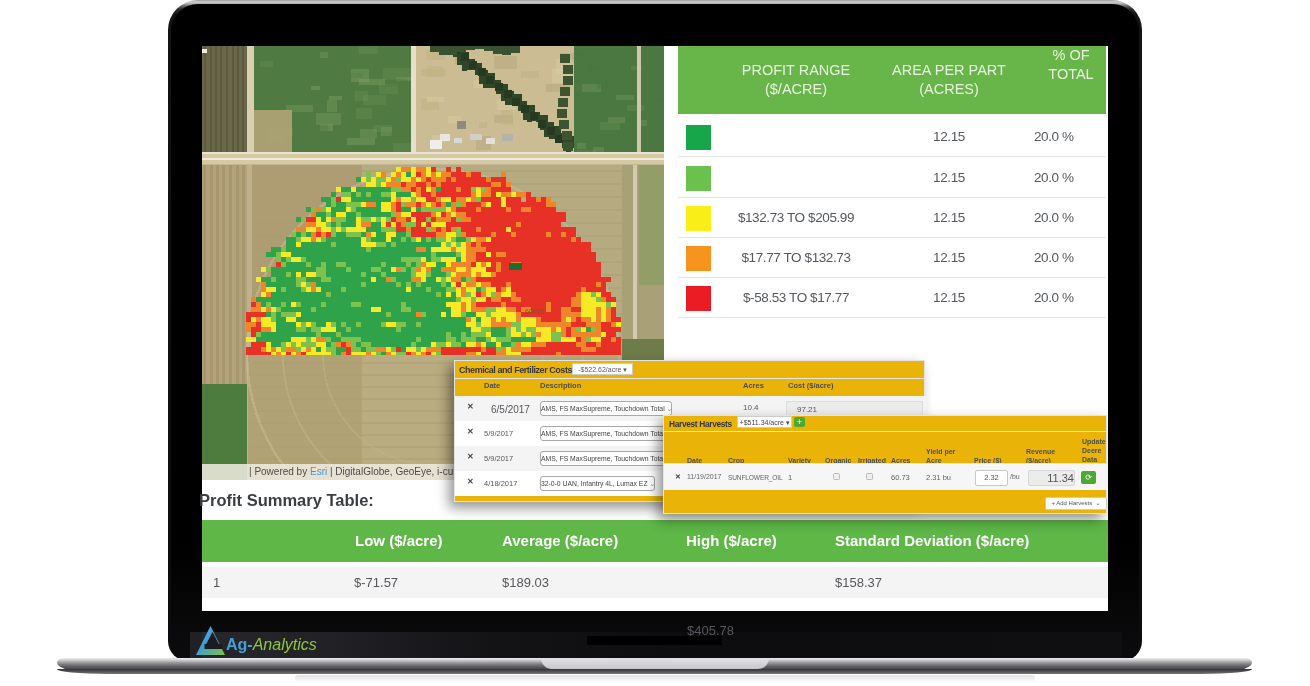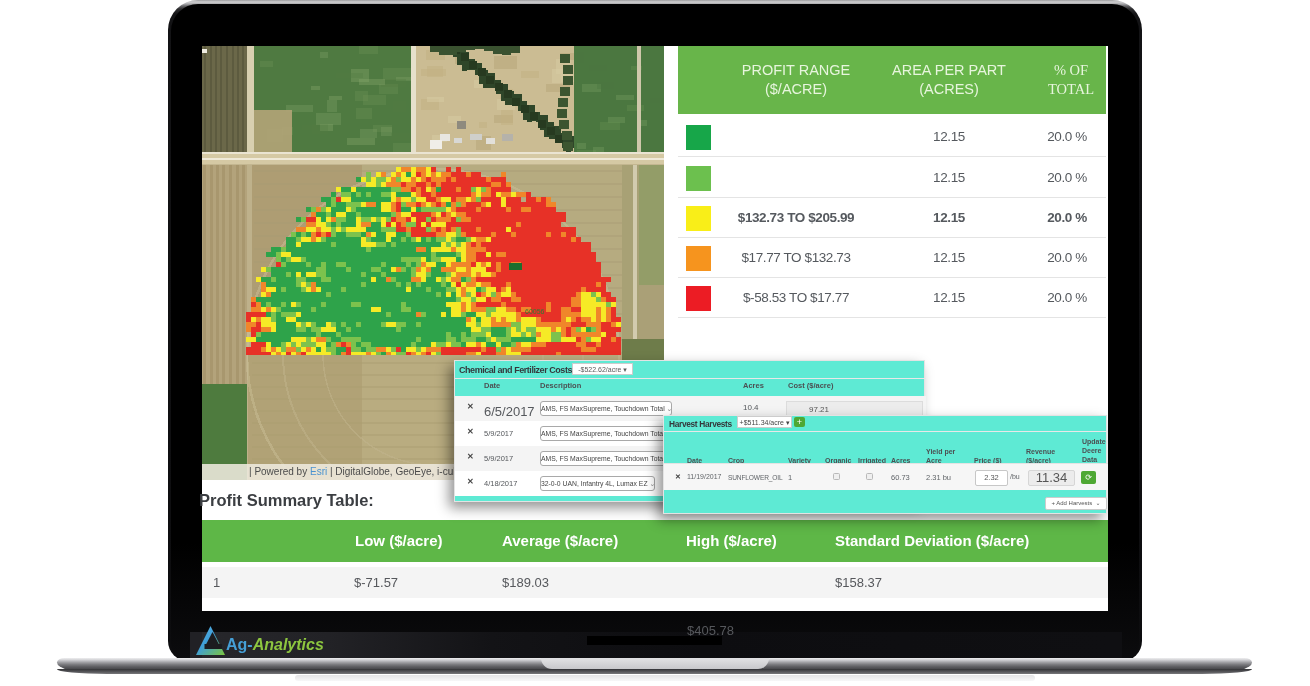--- a/index.html
+++ b/index.html
@@ -22,23 +22,23 @@
   #footer{left:202px;top:632px;width:906px;height:27px;background:linear-gradient(90deg,#27272b 0%,#222226 14%,#131316 32%,#0d0d10 55%,#0f0f12 100%);}
   #hingerect{left:587px;top:636px;width:135px;height:9px;background:#000;}
   
   #ptable{left:678px;top:46px;width:428px;height:272px;font-family:"Liberation Sans",sans-serif;}
   #phead{position:absolute;left:0;top:0;width:428px;height:68px;background:#68b54a;color:#e7f5dd;
     text-align:center;font-size:14.5px;line-height:19px;}
   .prow{position:absolute;left:0;width:428px;height:40px;border-bottom:1px solid #e4e4e4;font-size:13.5px;letter-spacing:-0.4px;color:#55595e;}
   .sw{position:absolute;left:8px;top:8px;width:25px;height:25px;}
   .prt{position:absolute;left:20px;top:0;width:196px;height:40px;line-height:40px;text-align:center;}
   .pa{position:absolute;left:191px;top:0;width:160px;height:40px;line-height:40px;text-align:center;}
-  .pp{position:absolute;left:340px;top:0;width:98px;height:40px;line-height:40px;text-align:center;}
+  .pp{position:absolute;left:356px;top:0;width:98px;height:40px;line-height:40px;}
   
-  .card{background:#5eead4;border:1px solid #e3e3e3;box-shadow:-5px 6px 12px rgba(0,0,0,.42);}
+  .card{background:#eab308;border:1px solid #e3e3e3;box-shadow:-5px 6px 12px rgba(0,0,0,.42);}
   #chem{left:454px;top:360px;width:471px;height:142px;z-index:5;}
   #harv{left:663px;top:415px;width:444px;height:99px;z-index:6;}
   
   #sumtitle{left:199px;top:491px;width:300px;font-size:16.5px;font-weight:bold;color:#3b3e42;z-index:3;}
   #sumhead{left:202px;top:520px;width:906px;height:42px;background:#5eb747;color:#fff;font-size:15px;font-weight:bold;z-index:2;}
   #sumrow{left:202px;top:567px;width:906px;height:31px;background:#f4f4f4;color:#56585c;font-size:13px;z-index:2;}
   .sh{position:absolute;top:0;height:42px;line-height:42px;}
   .sv{position:absolute;top:0;height:31px;line-height:31px;}
 </style>
 </head>
@@ -1219,33 +1219,33 @@
 
     <div class="abs" style="left:0;top:418px;width:462px;height:16px;background:rgba(238,233,222,.88);color:#4c4c4c;font-size:10px;line-height:16px;white-space:nowrap;overflow:hidden;">
       <span style="margin-left:47px;">| Powered by <span style="color:#4a93cf;">Esri</span> | DigitalGlobe, GeoEye, i-cube</span>
     </div>
   </div>
 
   <div class="abs" id="ptable">
     <div id="phead">
       <div style="position:absolute;left:28px;top:15px;width:180px;">PROFIT RANGE<br>($/ACRE)</div>
       <div style="position:absolute;left:181px;top:15px;width:180px;">AREA PER PART<br>(ACRES)</div>
-      <div style="position:absolute;left:344px;top:15px;width:98px;font-family:Liberation Serif, serif;">% OF<br>TOTAL</div>
+      <div style="position:absolute;left:344px;top:0;width:98px;">% OF<br>TOTAL</div>
     </div>
     <div class="prow" style="top:71px;">
         <div class="sw" style="background:#17a649;"></div>
         <div class="pa">12.15</div>
         <div class="pp">20.0 %</div>
       </div>
     <div class="prow" style="top:112px;">
         <div class="sw" style="background:#6cc04e;"></div>
         <div class="pa">12.15</div>
         <div class="pp">20.0 %</div>
       </div>
-    <div class="prow" style="top:152px;font-weight:bold;">
+    <div class="prow" style="top:152px;">
         <div class="sw" style="background:#f9ee18;"></div>
         <div class="prt">$132.73 TO $205.99</div>
         <div class="pa">12.15</div>
         <div class="pp">20.0 %</div>
       </div>
     <div class="prow" style="top:192px;">
         <div class="sw" style="background:#f6941e;"></div>
         <div class="prt">$17.77 TO $132.73</div>
         <div class="pa">12.15</div>
         <div class="pp">20.0 %</div>
@@ -1276,24 +1276,24 @@
   <div class="abs card" id="chem">
     <div style="position:absolute;left:4px;top:4px;font-size:9px;font-weight:bold;color:#35383c;letter-spacing:-0.45px;white-space:nowrap;">Chemical and Fertilizer Costs</div>
     <div style="position:absolute;left:117px;top:2px;width:61px;height:12px;border:1px solid #ccc;background:#fff;font-size:7px;color:#5a5a5a;line-height:11px;text-align:center;">-$522.62/acre ▾</div>
     <div style="position:absolute;left:0;top:17px;width:471px;height:1px;background:#e8e8e8;"></div>
     <div style="position:absolute;left:29px;top:20px;font-size:7.5px;font-weight:bold;color:#4c4f52;">Date</div>
     <div style="position:absolute;left:85px;top:20px;font-size:7.5px;font-weight:bold;color:#4c4f52;">Description</div>
     <div style="position:absolute;left:288px;top:20px;font-size:7.5px;font-weight:bold;color:#4c4f52;">Acres</div>
     <div style="position:absolute;left:333px;top:20px;font-size:7.5px;font-weight:bold;color:#4c4f52;">Cost ($/acre)</div>
     <div style="position:absolute;left:0;top:35px;width:471px;height:25px;background:#f4f4f4;">
 <div style="position:absolute;left:12px;top:6px;font-size:8px;font-weight:bold;color:#444;">✕</div>
-<div style="position:absolute;left:29px;top:7.5px;font-size:13px;color:#55585c;">6/5/2017</div>
+<div style="position:absolute;left:36px;top:7.5px;font-size:10px;color:#55585c;">6/5/2017</div>
 <div style="position:absolute;left:85px;top:5px;width:132px;height:15px;border:1px solid #a9a9a9;border-radius:3px;background:#fff;font-size:6.8px;color:#444;line-height:13px;text-align:center;white-space:nowrap;">AMS, FS MaxSupreme, Touchdown Total <span style="color:#888;">⌄</span></div>
 <div style="position:absolute;left:288px;top:7px;font-size:8px;color:#55585c;">10.4</div>
-<div style="position:absolute;left:331px;top:5px;width:137px;height:17px;background:#ececec;border:1px solid #dcdcdc;font-size:8px;color:#555;line-height:15px;padding-left:22px;">97.21</div>
+<div style="position:absolute;left:331px;top:5px;width:137px;height:17px;background:#ececec;border:1px solid #dcdcdc;font-size:8px;color:#555;line-height:15px;padding-left:10px;">97.21</div>
 </div>
 <div style="position:absolute;left:0;top:60px;width:471px;height:25px;background:#ffffff;">
 <div style="position:absolute;left:12px;top:6px;font-size:8px;font-weight:bold;color:#444;">✕</div>
 <div style="position:absolute;left:29px;top:7.5px;font-size:7.5px;color:#55585c;">5/9/2017</div>
 <div style="position:absolute;left:85px;top:5px;width:132px;height:15px;border:1px solid #a9a9a9;border-radius:3px;background:#fff;font-size:6.8px;color:#444;line-height:13px;text-align:center;white-space:nowrap;">AMS, FS MaxSupreme, Touchdown Total <span style="color:#888;">⌄</span></div>
 </div>
 <div style="position:absolute;left:0;top:85px;width:471px;height:25px;background:#f4f4f4;">
 <div style="position:absolute;left:12px;top:6px;font-size:8px;font-weight:bold;color:#444;">✕</div>
 <div style="position:absolute;left:29px;top:7.5px;font-size:7.5px;color:#55585c;">5/9/2017</div>
 <div style="position:absolute;left:85px;top:5px;width:132px;height:15px;border:1px solid #a9a9a9;border-radius:3px;background:#fff;font-size:6.8px;color:#444;line-height:13px;text-align:center;white-space:nowrap;">AMS, FS MaxSupreme, Touchdown Total <span style="color:#888;">⌄</span></div>
@@ -1325,41 +1325,41 @@
 <div style="position:absolute;left:11px;top:57px;font-size:7px;font-weight:bold;color:#444;">✕</div>
 <div style="position:absolute;left:23px;top:57px;font-size:7px;color:#606468;">11/19/2017</div>
 <div style="position:absolute;left:64px;top:57.5px;font-size:6.6px;letter-spacing:-0.15px;color:#606468;">SUNFLOWER_OIL</div>
 <div style="position:absolute;left:124px;top:57px;font-size:7.5px;color:#606468;">1</div>
 <div style="position:absolute;left:169px;top:57px;width:7px;height:7px;border:1px solid #b9b9b9;border-radius:1.5px;background:#efefef;"></div>
 <div style="position:absolute;left:202px;top:57px;width:7px;height:7px;border:1px solid #b9b9b9;border-radius:1.5px;background:#efefef;"></div>
 <div style="position:absolute;left:227px;top:57px;font-size:7.5px;color:#606468;">60.73</div>
 <div style="position:absolute;left:262px;top:57px;font-size:7.5px;color:#606468;">2.31 bu</div>
 <div style="position:absolute;left:311px;top:54px;width:33px;height:16px;border:1px solid #c7c7c7;border-radius:2px;background:#fff;font-size:7.5px;color:#555;line-height:14px;text-align:center;">2.32</div>
 <div style="position:absolute;left:346px;top:57px;font-size:7px;color:#606468;">/bu</div>
-<div style="position:absolute;left:364px;top:54px;width:47px;height:16px;border:1px solid #d6d6d6;border-radius:2px;background:#ececec;font-size:13px;color:#555;line-height:14px;text-align:center;">11.34</div>
+<div style="position:absolute;left:364px;top:54px;width:47px;height:16px;border:1px solid #d6d6d6;border-radius:2px;background:#ececec;font-size:11px;color:#555;line-height:14px;text-align:right;">11.34</div>
 <div style="position:absolute;left:417px;top:55px;width:15px;height:13px;background:#4ea834;border-radius:2px;color:#fff;font-size:8px;line-height:13px;text-align:center;">⟳</div>
 <div style="position:absolute;left:381px;top:81px;width:62px;height:13px;border:1px solid #ccc;border-radius:2px;background:#fff;font-size:6px;color:#555;line-height:11px;text-align:center;">+ Add Harvests &nbsp;⌄</div>
   </div>
 
   <div class="abs" style="left:190px;top:632px;width:12px;height:27px;background:#212125;"></div>
   <div class="abs" style="left:1108px;top:632px;width:14px;height:27px;background:#0f0f12;"></div>
   <div class="abs" id="footer">
     <svg width="906" height="27" viewBox="0 0 906 27" style="overflow:visible;">
       <defs>
         <linearGradient id="lg1" x1="0" y1="0" x2="1" y2="1">
           <stop offset="0" stop-color="#62b8e8"></stop>
             <stop offset="0.45" stop-color="#3e9ed8"></stop>
             <stop offset="1" stop-color="#7dc63c"></stop>
         </linearGradient>
       </defs>
       <polygon points="-6,23 8.5,-6 23,23" fill="url(#lg1)"></polygon>
       <polygon points="4,12.5 10.5,0 17,12.5" fill="#1c1c20"></polygon>
       <rect x="2.5" y="12" width="17.5" height="5" fill="#1c1c20"></rect>
     </svg>
-    <div class="abs" style="left:24px;top:4px;font-size:16px;font-weight:bold;color:#459fd6;">Ag-<span style="color:#8dc63f;font-style:italic;font-weight:700;">Analytics</span></div>
+    <div class="abs" style="left:24px;top:4px;font-size:16px;font-weight:bold;color:#459fd6;">Ag-<span style="color:#8dc63f;font-style:italic;font-weight:400;">Analytics</span></div>
   </div>
   <div class="abs" id="hingerect"></div>
 
   <div class="abs" id="base"></div>
   <div class="abs" id="notch"></div>
   <div class="abs" id="baseshadow"></div>
   <div class="abs" id="basereflect"></div>
 </div>
 
 </body></html>

